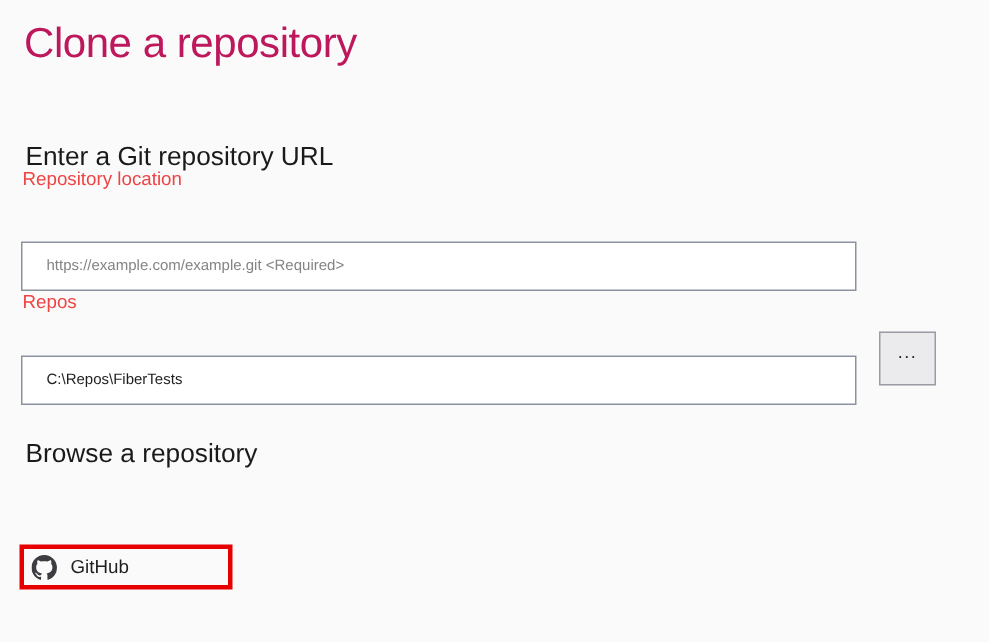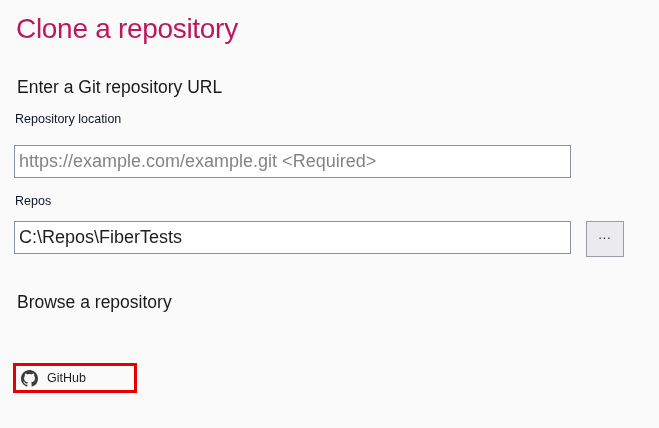--- a/index.html
+++ b/index.html
@@ -19,39 +19,40 @@
     position: absolute; left: 16px; top: 13px;
     font-size: 28px; font-weight: 400; color: #be185d;
     letter-spacing: -0.3px;
     margin: 0;
   }
   .section-heading {
     position: absolute; left: 17px;
     font-size: 17.5px; font-weight: 400; color: #1a1a1a;
     margin: 0;
   }
-  .heading-url { top: 77px; }
+  .heading-url { top: 94px; }
   .heading-browse { top: 292px; }
   .field-label {
     position: absolute; left: 15px;
-    font-size: 12.5px; color: #0f172a;
+    font-size: 12.5px; color: #ef4444;
   }
   .label-location { top: 112px; }
   .label-path { top: 194px; }
   .text-input {
     position: absolute; left: 14px;
     width: 557px; height: 33px;
     box-sizing: border-box;
     background: #ffffff;
     border: 1px solid #8b919d;
-    padding: 0 4px;
+    padding: 0 16px;
     font-family: inherit;
-    font-size: 18px;
+    font-size: 10px;
     color: #1e1e1e;
     outline: none;
+    margin-top: 16px;
   }
   .text-input::placeholder { color: #848484; opacity: 1; }
   .input-location { top: 145px; }
   .input-path { top: 221px; }
   .browse-button {
     position: absolute; left: 586px; top: 221px;
     width: 38px; height: 36px;
     box-sizing: border-box;
     background: #ebebee;
     border: 1px solid #9b9ba3;
@@ -61,21 +62,21 @@
     padding: 0; cursor: pointer;
   }
   .browse-button span { transform: translateY(-30%); letter-spacing: 1px; }
   .provider-row {
     position: absolute; left: 13px;
     display: flex; align-items: center;
     cursor: pointer;
   }
   .row-azure { top: 337px; height: 26px; padding-left: 8px; }
   .row-github {
-    top: 363px; width: 124px; height: 30px;
+    top: 363px; width: 142px; height: 30px;
     box-sizing: border-box;
     border: 3px solid #e60000;
     padding-left: 5px;
   }
   .provider-icon { display: flex; align-items: center; justify-content: center; }
   .icon-cloud { width: 20px; height: 14px; }
   .icon-github { width: 17px; height: 17px; }
   .provider-label { font-size: 12.5px; color: #1e1e1e; }
   .row-azure .provider-label { margin-left: 6px; }
   .row-github .provider-label { margin-left: 9px; }

